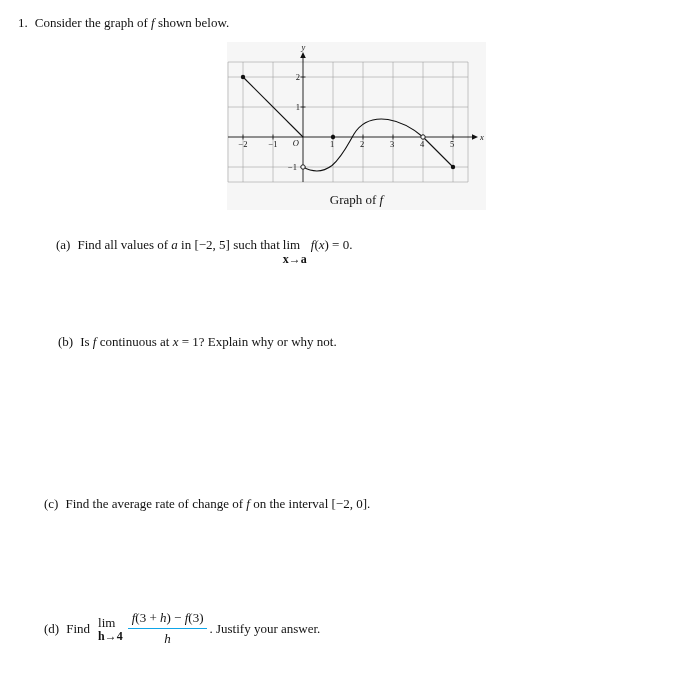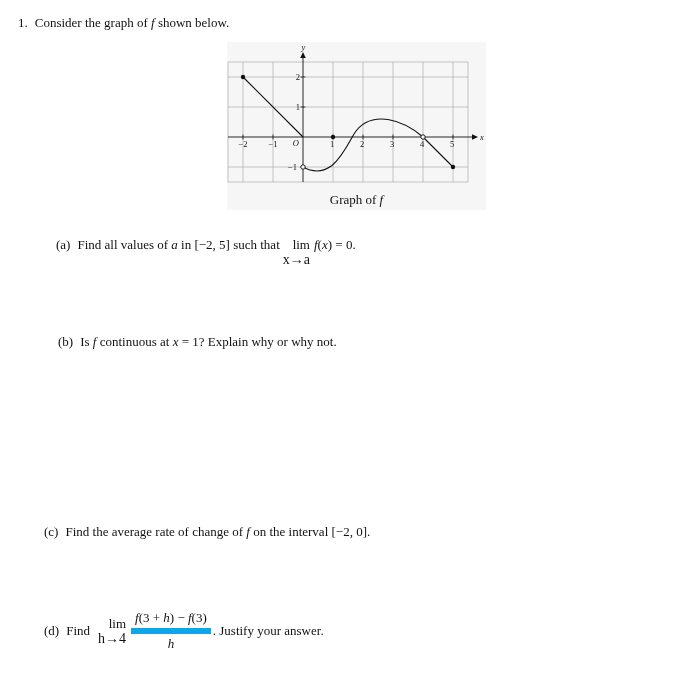--- a/index.html
+++ b/index.html
@@ -3,30 +3,30 @@
 <meta charset="utf-8">
 <style>
   html,body{margin:0;padding:0;}
   body{
     width:690px;height:700px;position:relative;background:#ffffff;
     font-family:"Liberation Serif","DejaVu Serif",serif;color:#111;font-size:13px;
   }
   i{font-style:italic;}
   .item{position:absolute;line-height:1.25;white-space:nowrap;margin-top:8px;}
   .label{margin-right:7px;}
-  .limstack{display:inline-flex;flex-direction:column;align-items:flex-end;line-height:1;margin:0 4px 0 3px;}
-  .limstack .sub{font-size:14px;margin-top:1.5px;}
+  .limstack{display:inline-flex;flex-direction:column;align-items:flex-start;line-height:1;margin:0 4px 0 3px;}
+  .limstack .sub{font-size:12px;margin-top:1.5px;font-weight:bold;}
   .figure-panel{position:absolute;left:227px;top:42px;width:259px;height:168px;background:#f6f6f6;}
   .graph-svg{display:block;}
   .graph-svg text{font-family:"Liberation Serif","DejaVu Serif",serif;font-size:8.5px;fill:#111;}
   .graph-svg .it{font-style:italic;}
   .caption{text-align:center;font-size:13px;margin-top:0px;}
   .drow{display:flex;align-items:center;}
   .frac{display:inline-flex;flex-direction:column;align-items:center;}
-  .frac .num{padding:0 4px 2px;border-bottom:6px solid #0ea5e9;}
+  .frac .num{padding:0 4px 2px;border-bottom:1px solid #0ea5e9;}
   .frac .den{padding-top:2px;}
   .mr7{margin-right:7px;} .mr5{margin-right:5px;} .ml2{margin-left:2px;}
 </style>
 </head>
 <body>
 
 <div class="item" style="left:18px;top:7px;">
   <span class="label">1.</span><span>Consider the graph of </span><i>f</i><span> shown below.</span>
 </div>
 
@@ -109,21 +109,21 @@
   <span class="label">(a)</span><span>Find all values of </span><i>a</i><span> in [−2, 5] such that</span><span class="limstack">
       <span>lim</span>
       <span class="sub">x→a</span>
     </span><i>f</i><span>(</span><i>x</i><span>) = 0.</span>
 </div>
 
 <div class="item" style="left:58px;top:326px;">
   <span class="label">(b)</span><span>Is </span><i>f</i><span> continuous at </span><i>x</i><span> = 1? Explain why or why not.</span>
 </div>
 
-<div class="item" style="left:44px;top:516px;">
+<div class="item" style="left:44px;top:488px;">
   <span class="label">(c)</span><span>Find the average rate of change of </span><i>f</i><span> on the interval [−2, 0].</span>
 </div>
 
 <div class="item drow" style="left:44px;top:602px;">
   <span class="mr7">(d)</span>
   <span class="mr5">Find</span>
   <span class="limstack mr5">
       <span>lim</span>
       <span class="sub">h→4</span>
     </span>

